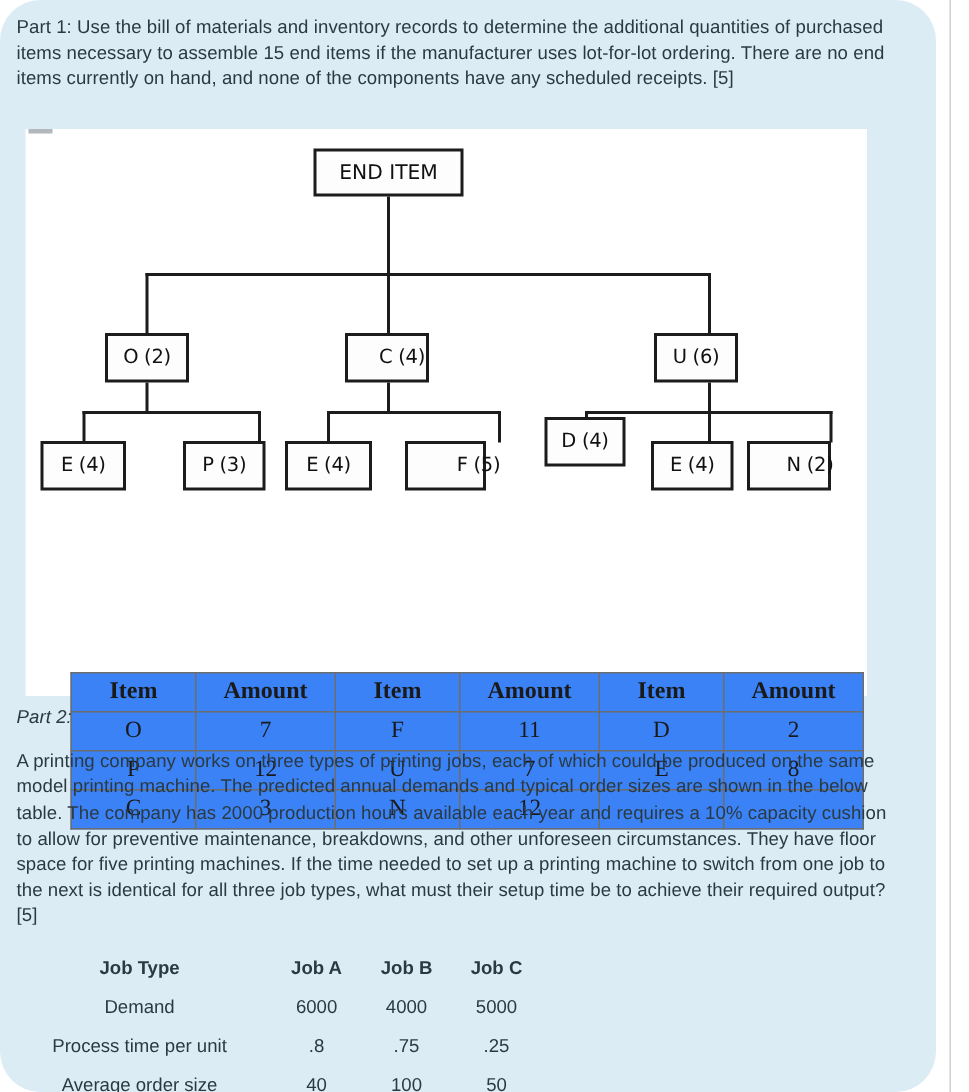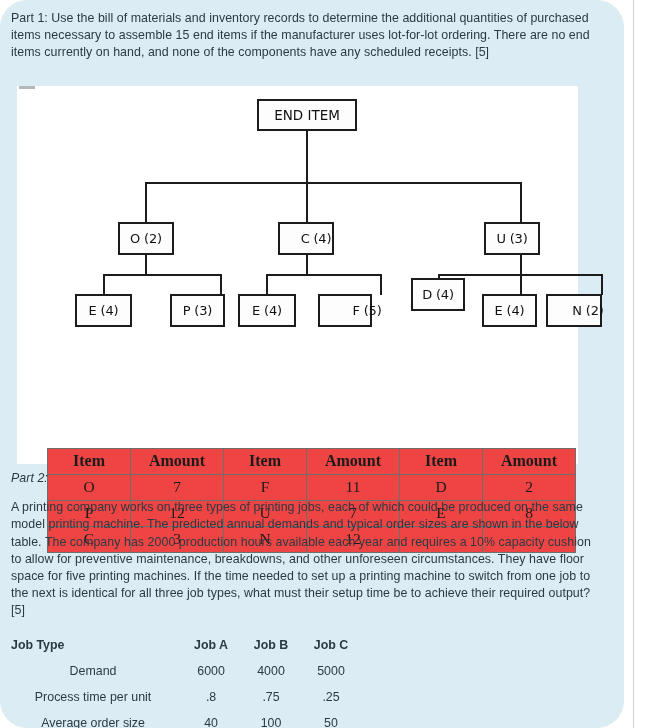--- a/index.html
+++ b/index.html
@@ -62,21 +62,21 @@
   #bom-card .nick {
     position: absolute;
     left: 2px;
     top: 0px;
     width: 16px;
     height: 3px;
     background: #9aa0a6;
     opacity: .75;
   }
 
-  .bom { position: absolute; left: 0; top: 0; width: 561px; height: 290px; margin-left: 48px; }
+  .bom { position: absolute; left: 0; top: 0; width: 561px; height: 290px; }
 
   .node {
     position: absolute;
     box-sizing: border-box;
     border: 2.4px solid #1c1c1c;
     background: #fdfdfd;
     display: flex;
     align-items: center;
     justify-content: center;
     color: #111;
@@ -91,21 +91,21 @@
   .ln.v { width: 2.2px; }
   .ln.h { height: 2.2px; }
 
   
   #inv-table {
     position: absolute;
     left: 30px;
     top: 362px;
     border-collapse: collapse;
     font-family: "Liberation Serif", serif;
-    background: #ef4444;
+    background: #3b82f6;
   }
   #inv-table td, #inv-table th {
     border: 1px solid #6d6d6d;
     text-align: center;
     font-size: 15.5px;
     color: #1a1a1a;
     padding: 2px 0 3px 0;
     height: 20px;
     font-weight: normal;
   }
@@ -152,21 +152,21 @@
         <div class="ln v" style="left:241px; top:45px; height:52px;"></div>
 
         <div class="ln h" style="left:80px; top:96px; width:376px;"></div>
 
         <div class="ln v" style="left:80px; top:96px; height:40px;"></div>
         <div class="ln v" style="left:241px; top:96px; height:40px;"></div>
         <div class="ln v" style="left:455px; top:96px; height:40px;"></div>
 
         <div class="node" style="left:53px; top:136px; width:56px; height:33px;">O (2)</div>
         <div class="node" style="left:213px; top:136px; width:56px; height:33px;padding-left:20px;">C (4)</div>
-        <div class="node" style="left:419px; top:136px; width:56px; height:33px;">U (3)</div>
+        <div class="node" style="left:419px; top:136px; width:56px; height:33px;">U (6)</div>
 
         <div class="ln v" style="left:80px; top:169px; height:20px;"></div>
         <div class="ln h" style="left:38px; top:188px; width:119px;"></div>
         <div class="ln v" style="left:38px; top:188px; height:21px;"></div>
         <div class="ln v" style="left:155px; top:188px; height:21px;"></div>
         <div class="node" style="left:10px; top:208px; width:57px; height:33px;">E (4)</div>
         <div class="node" style="left:105px; top:208px; width:55px; height:33px;">P (3)</div>
 
         <div class="ln v" style="left:241px; top:169px; height:20px;"></div>
         <div class="ln h" style="left:201px; top:188px; width:116px;"></div>
@@ -240,21 +240,21 @@
 
     <table id="job-table">
       <colgroup>
         <col class="c-lab">
           <col class="c-val">
           <col class="c-val">
           <col class="c-val">
       </colgroup>
       <tbody>
         <tr class="hdr">
-          <td class="rowlabel" style="text-align:left;">Job Type</td>
+          <td class="rowlabel" style="text-align:center;">Job Type</td>
           <td>Job A</td>
           <td>Job B</td>
           <td>Job C</td>
         </tr>
         <tr>
           <td class="rowlabel" style="text-align:center;">Demand</td>
           <td>6000</td>
           <td>4000</td>
           <td>5000</td>
         </tr>

